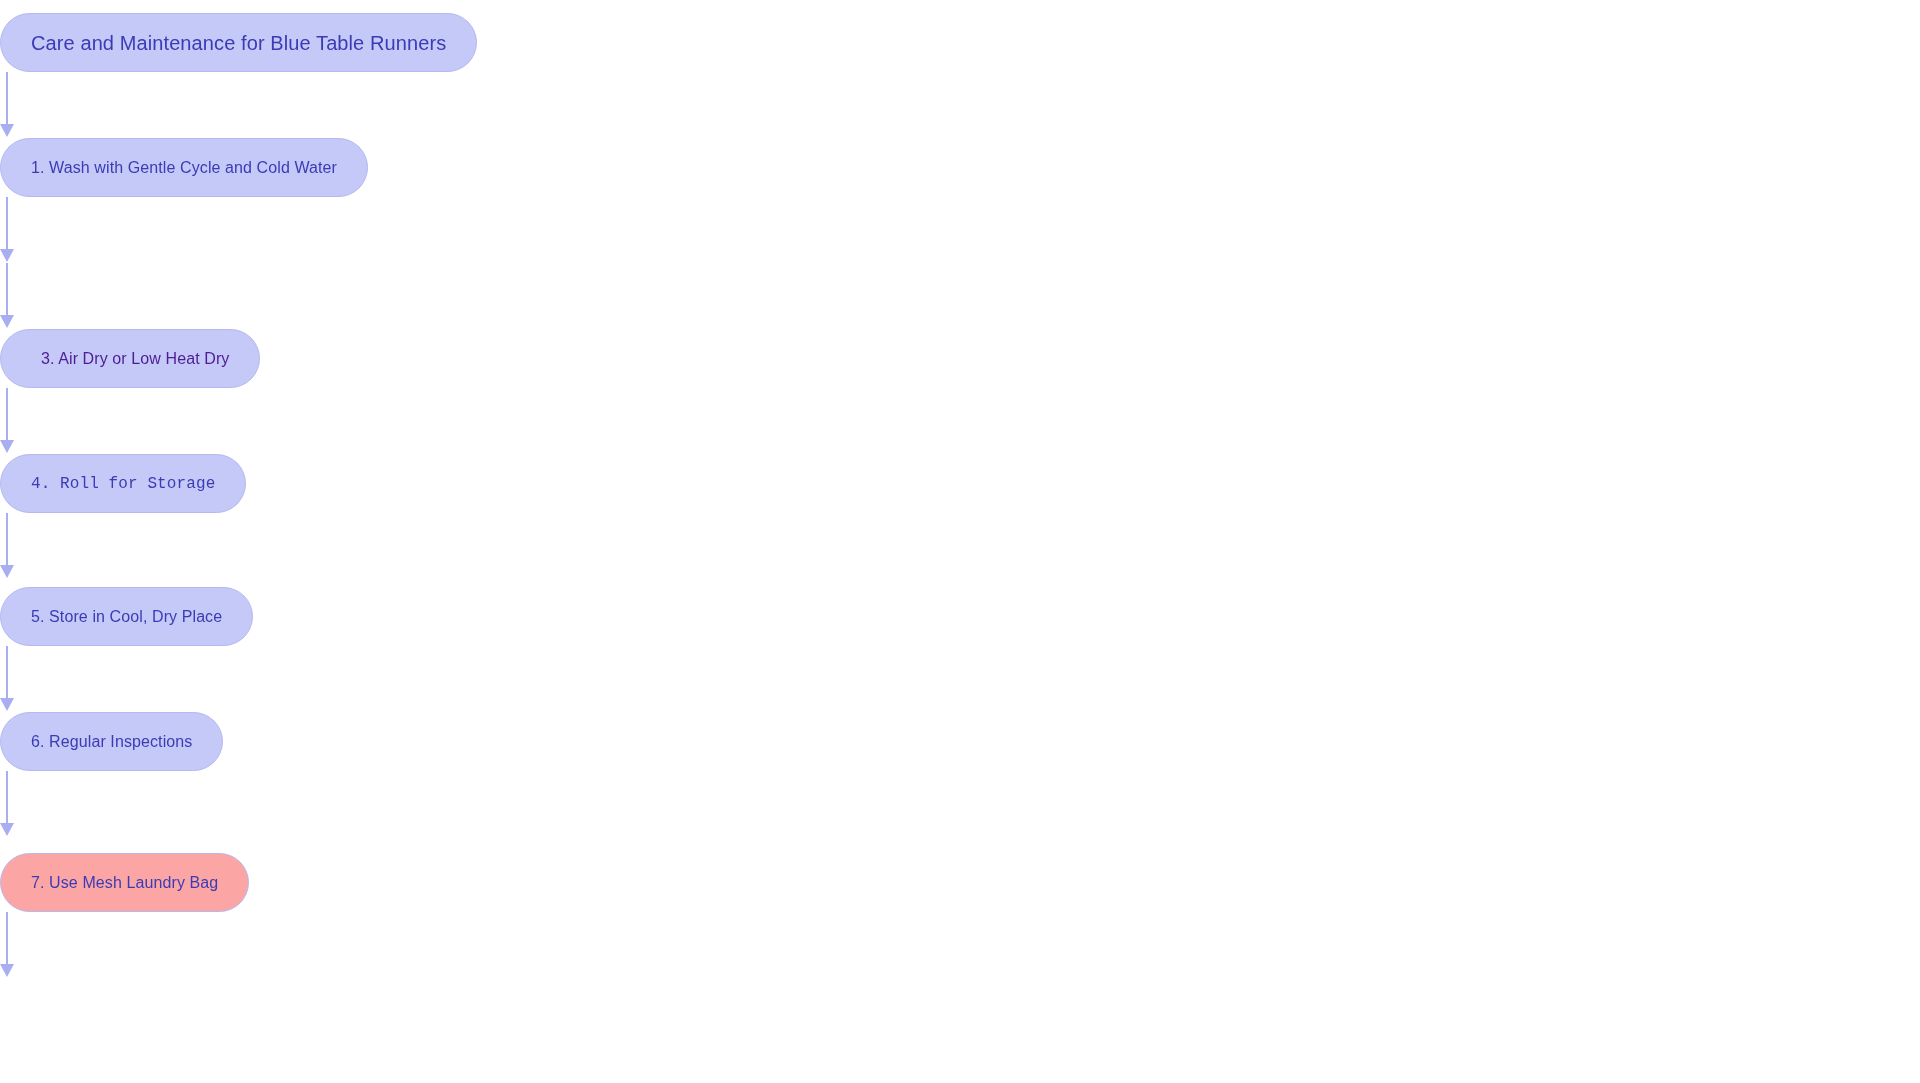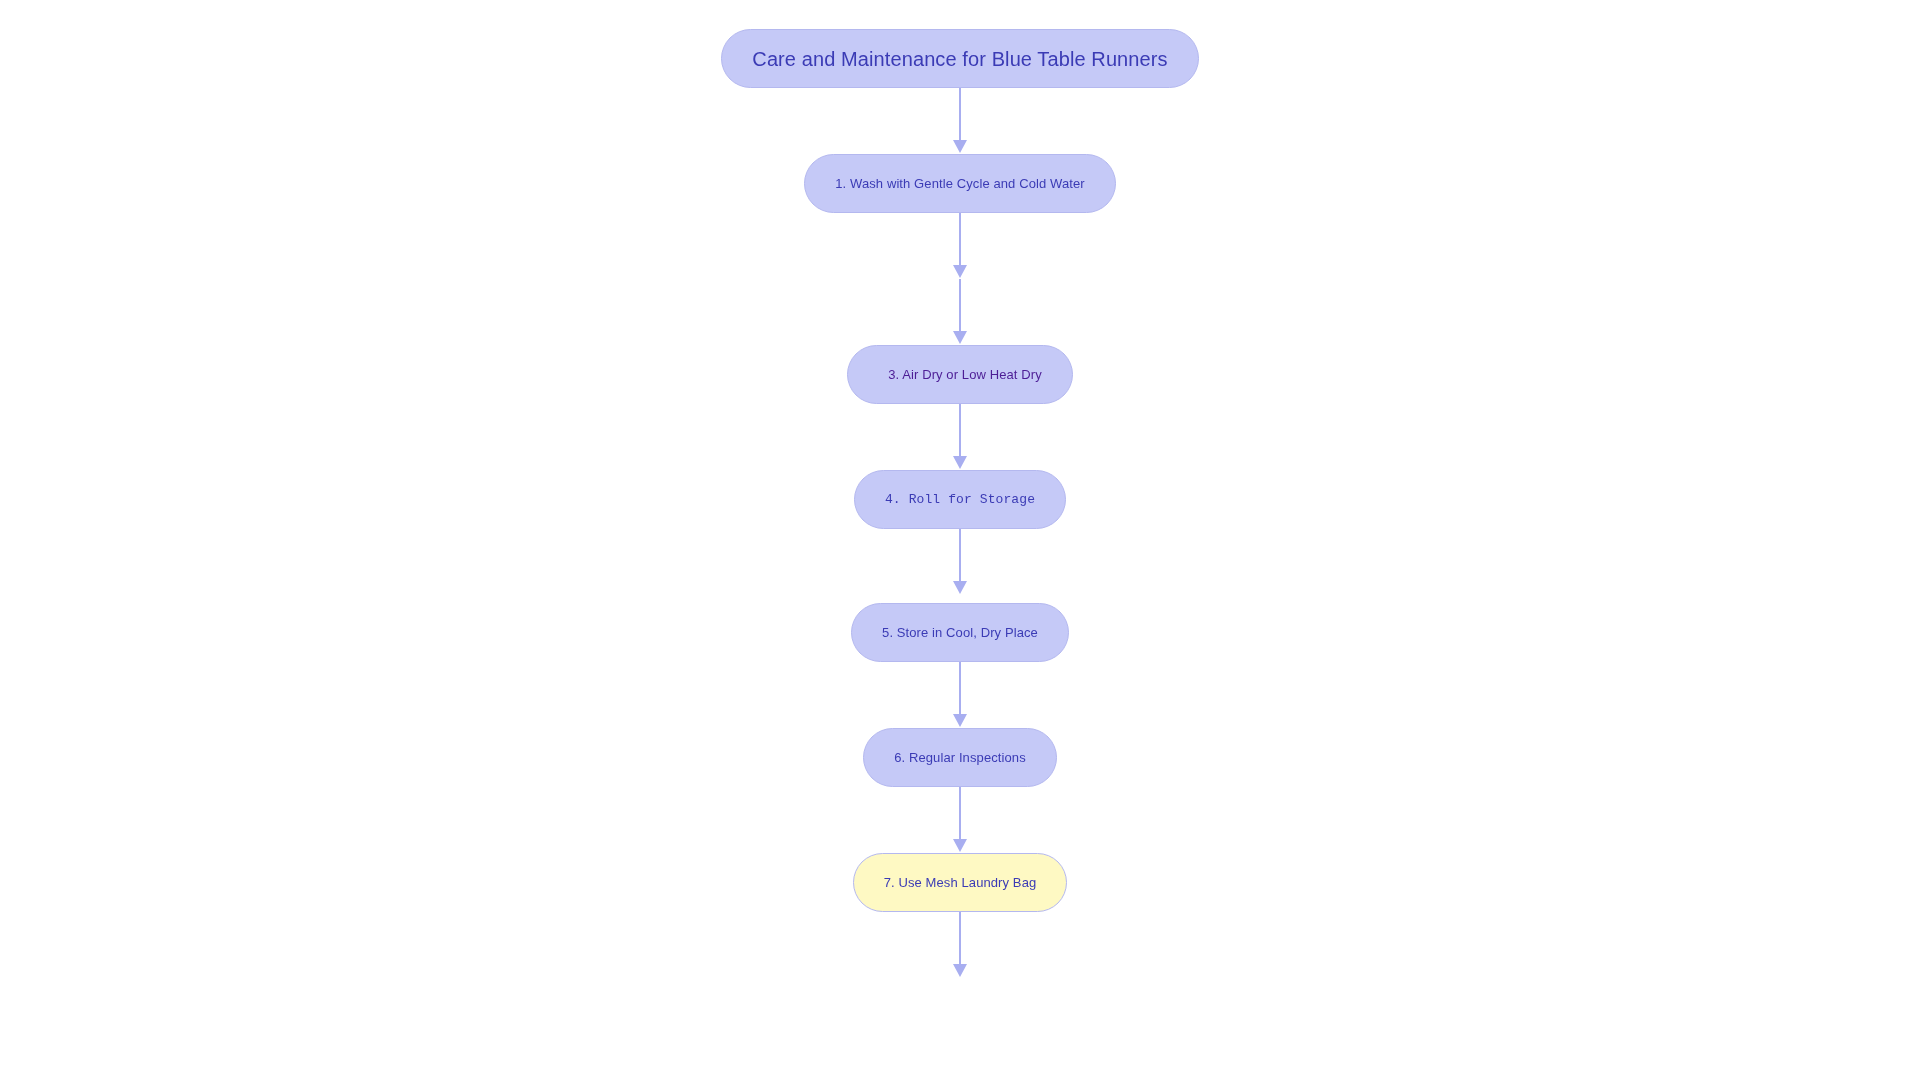--- a/index.html
+++ b/index.html
@@ -15,42 +15,42 @@
   }
   #flowchart-canvas {
     position: relative;
     width: 1920px;
     height: 1083px;
     background: #ffffff;
   }
   #flow-column {
     position: absolute;
     left: 0;
-    top: 16px;
+    top: 0;
     width: 1920px;
     height: 914px;
     display: flex;
     flex-direction: column;
-    align-items: center;
+    align-items: flex-start;
   }
   .flow-node {
     box-sizing: border-box;
     height: 59px;
     display: flex;
     align-items: center;
     justify-content: center;
     background: #c5c9f7;
     border: 1px solid #b4b8ef;
     border-radius: 30px;
     padding: 0 30px;
     white-space: nowrap;
     flex: 0 0 auto;
   }
   .flow-node .node-label {
-    font-size: 13px;
+    font-size: 16px;
     line-height: 1;
     color: #3b3bb5;
     letter-spacing: 0.1px;
     font-weight: 400;
     white-space: nowrap;
   }
   .node-title .node-label {
     font-size: 20px;
   }
   .flow-connector {
@@ -142,21 +142,21 @@
 
     <div class="flow-node" style="background: rgb(197, 201, 247); border-color: rgb(180, 184, 239);">
       <span class="node-label" style="color: rgb(59, 59, 181);">6. Regular Inspections</span>
     </div>
 
     <div class="flow-connector">
       <span class="conn-line" style="background: rgb(168, 174, 240);"></span>
       <span class="conn-head" style="border-top-color: rgb(168, 174, 240);"></span>
     </div>
 
-    <div class="flow-node" style="background: #fef9c3; border-color: rgb(180, 184, 239);">
+    <div class="flow-node" style="background: #fca5a5; border-color: rgb(180, 184, 239); margin-top: 16px;">
       <span class="node-label" style="color: rgb(59, 59, 181);">7. Use Mesh Laundry Bag</span>
     </div>
 
     <div class="flow-connector">
       <span class="conn-line" style="background: rgb(168, 174, 240);"></span>
       <span class="conn-head" style="border-top-color: rgb(168, 174, 240);"></span>
     </div>
 
 
   </div>

